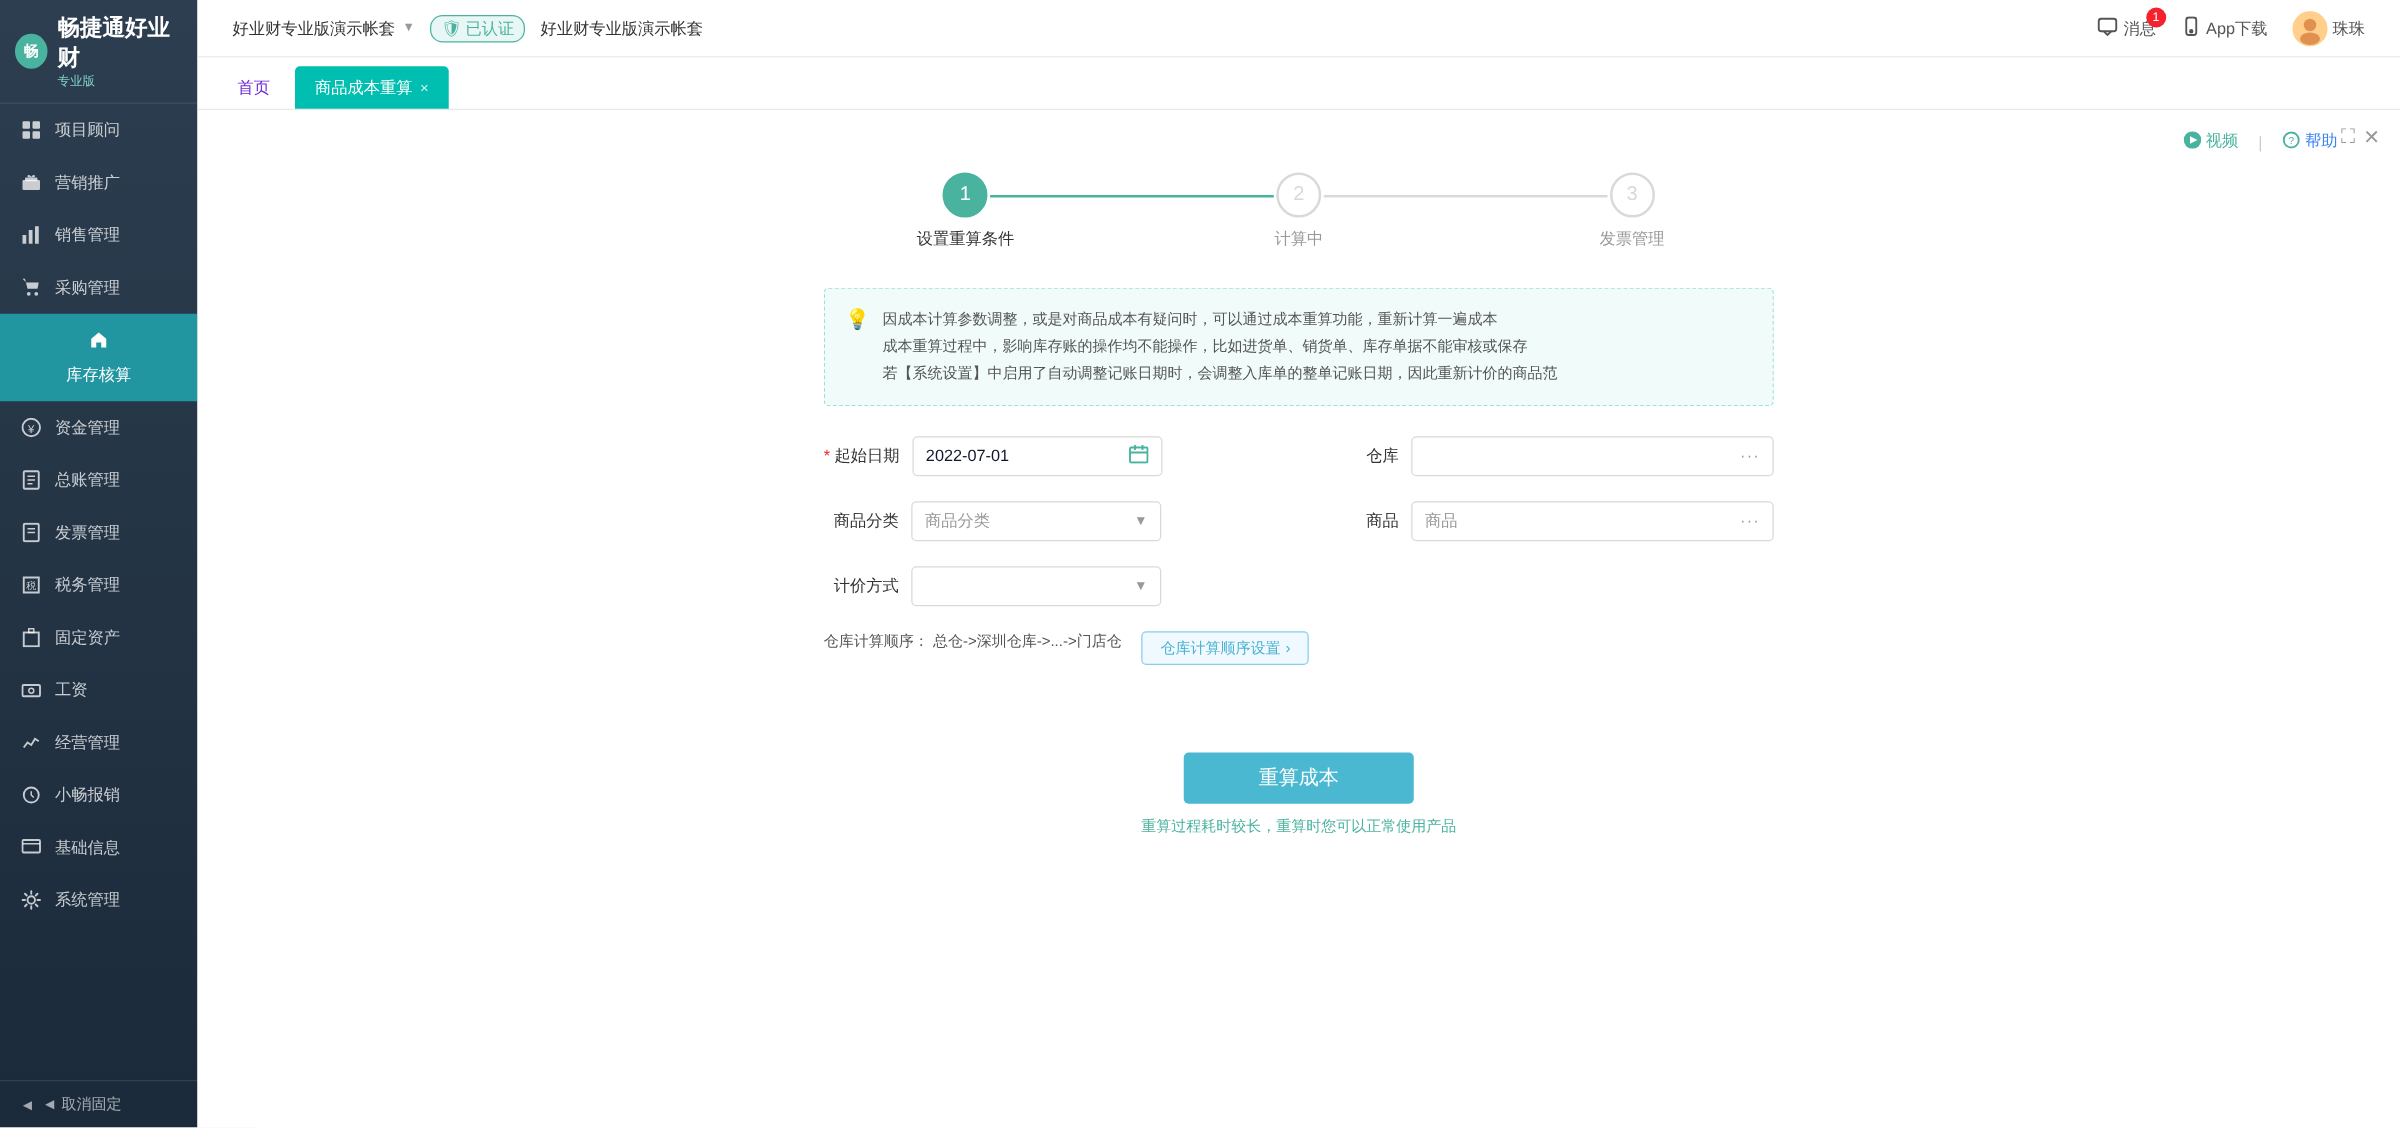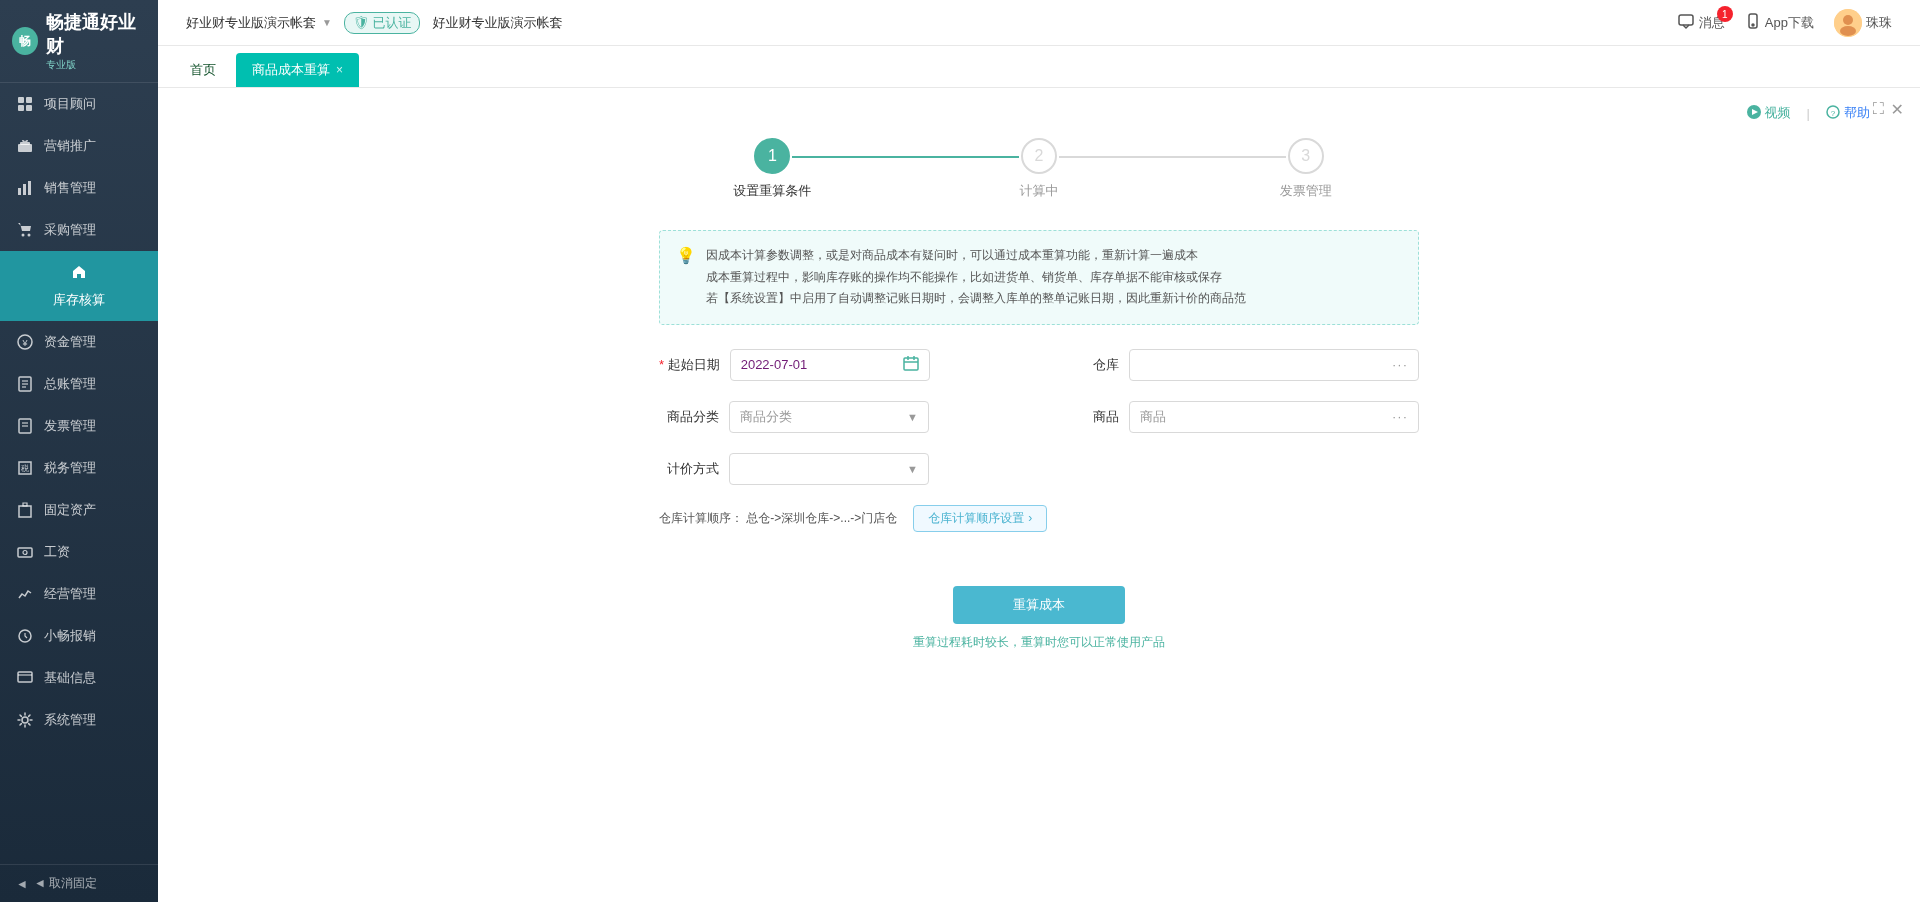--- a/index.html
+++ b/index.html
@@ -166,21 +166,21 @@
     }
     .tab.active {
       background: #00bfb0;
       color: white;
     }
     .tab-close {
       font-size: 12px;
       cursor: pointer;
       opacity: 0.8;
     }
-    .tab-home { color: #14532d; font-size: 13px; text-align: center; }
+    .tab-home { color: #6d28d9; font-size: 13px; text-align: center; }
 
     
     .content {
       flex: 1;
       overflow-y: auto;
       padding: 20px 30px;
       background: white;
       margin: 0;
       position: relative;
     }
@@ -310,21 +310,21 @@
       content: '* ';
       color: #f5222d;
     }
     .form-input {
       flex: 1;
       height: 32px;
       border: 1px solid #d9d9d9;
       border-radius: 4px;
       padding: 0 10px;
       font-size: 13px;
-      color: #701a75;
+      color: #0f172a;
       display: flex;
       align-items: center;
       background: white;
       position: relative;
     }
     .form-input .cal-icon {
       margin-left: auto;
       color: #4ab3a0;
       cursor: pointer;
     }
@@ -360,22 +360,21 @@
       cursor: pointer;
       width: 200px;
     }
     .form-input-dots .dots-icon {
       margin-left: auto;
       color: #999;
       letter-spacing: 1px;
     }
     .warehouse-row {
       display: flex;
-      align-items: center;
-      margin-bottom: 4px;
+      margin-bottom: 20px;
       gap: 0;
     }
     .warehouse-text {
       font-size: 12px;
       color: #555;
     }
     .warehouse-btn {
       margin-left: 16px;
       border: 1px solid #87ceeb;
       background: #f0f9ff;
@@ -391,21 +390,21 @@
     .submit-area {
       text-align: center;
       margin-top: 30px;
     }
     .submit-btn {
       background: #4ab8d0;
       color: white;
       border: none;
       border-radius: 4px;
       padding: 10px 60px;
-      font-size: 13px;
+      font-size: 16px;
       cursor: pointer;
       display: inline-block;
     }
     .submit-hint {
       color: #4ab3a0;
       font-size: 12px;
       margin-top: 10px;
     }
 
     .form-spacer { width: 40px; }

